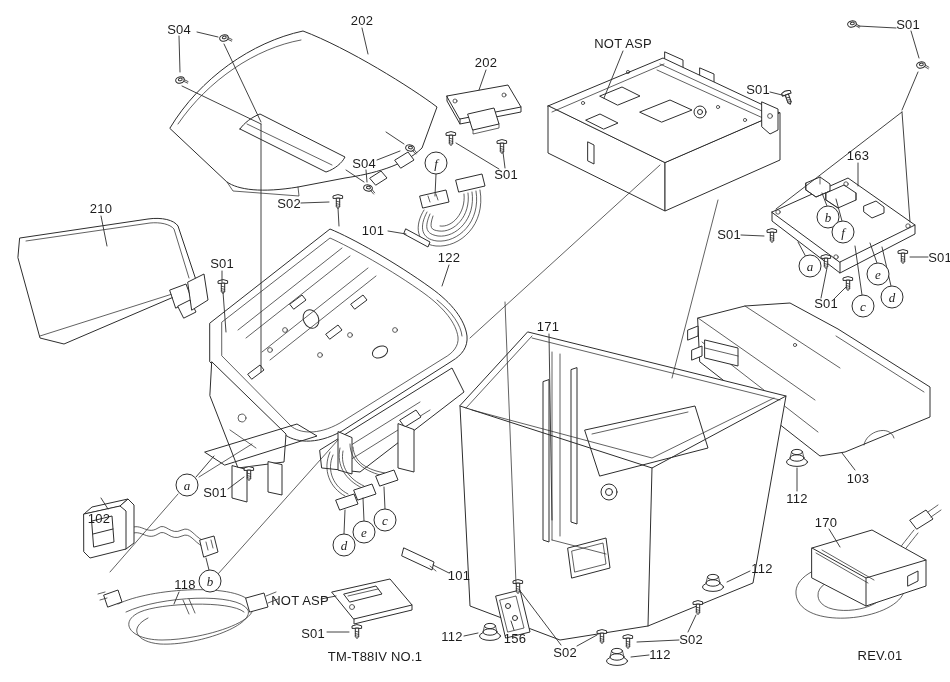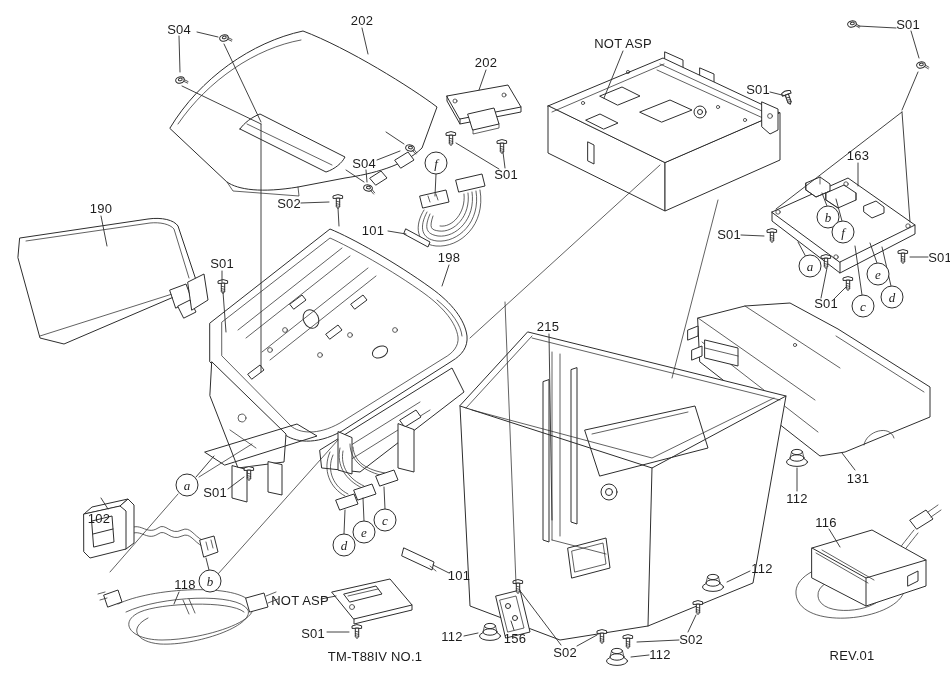--- a/index.html
+++ b/index.html
@@ -273,45 +273,45 @@
 <span class="lbl" style="left:179px;top:29px">S04</span>
 <span class="lbl" style="left:362px;top:20px">202</span>
 <span class="lbl" style="left:486px;top:62px">202</span>
 <span class="lbl" style="left:623px;top:43px">NOT ASP</span>
 <span class="lbl" style="left:908px;top:24px">S01</span>
 <span class="lbl" style="left:758px;top:89px">S01</span>
 <span class="lbl" style="left:858px;top:155px">163</span>
 <span class="lbl" style="left:364px;top:163px">S04</span>
 <span class="lbl" style="left:289px;top:203px">S02</span>
 <span class="lbl" style="left:506px;top:174px">S01</span>
-<span class="lbl" style="left:101px;top:208px">190</span>
+<span class="lbl" style="left:101px;top:208px">210</span>
 <span class="lbl" style="left:373px;top:230px">101</span>
 <span class="lbl" style="left:222px;top:263px">S01</span>
-<span class="lbl" style="left:449px;top:257px">198</span>
+<span class="lbl" style="left:449px;top:257px">122</span>
 <span class="lbl" style="left:729px;top:234px">S01</span>
 <span class="lbl" style="left:940px;top:257px">S01</span>
 <span class="lbl" style="left:826px;top:303px">S01</span>
-<span class="lbl" style="left:548px;top:326px">215</span>
-<span class="lbl" style="left:858px;top:478px">131</span>
+<span class="lbl" style="left:548px;top:326px">171</span>
+<span class="lbl" style="left:858px;top:478px">103</span>
 <span class="lbl" style="left:797px;top:498px">112</span>
-<span class="lbl" style="left:826px;top:522px">116</span>
+<span class="lbl" style="left:826px;top:522px">170</span>
 <span class="lbl" style="left:99px;top:518px">102</span>
 <span class="lbl" style="left:215px;top:492px">S01</span>
 <span class="lbl" style="left:185px;top:584px">118</span>
 <span class="lbl" style="left:300px;top:600px">NOT ASP</span>
 <span class="lbl" style="left:313px;top:633px">S01</span>
 <span class="lbl" style="left:459px;top:575px">101</span>
 <span class="lbl" style="left:452px;top:636px">112</span>
 <span class="lbl" style="left:515px;top:638px">156</span>
 <span class="lbl" style="left:565px;top:652px">S02</span>
 <span class="lbl" style="left:660px;top:654px">112</span>
 <span class="lbl" style="left:691px;top:639px">S02</span>
 <span class="lbl" style="left:762px;top:568px">112</span>
 <span class="lbl" style="left:375px;top:656px">TM-T88IV NO.1</span>
-<span class="lbl" style="left:852px;top:655px">REV.01</span>
+<span class="lbl" style="left:880px;top:655px">REV.01</span>
 
 <span class="callout" style="left:436px;top:163px">f</span>
 <span class="callout" style="left:828px;top:217px">b</span>
 <span class="callout" style="left:843px;top:232px">f</span>
 <span class="callout" style="left:810px;top:266px">a</span>
 <span class="callout" style="left:878px;top:274px">e</span>
 <span class="callout" style="left:892px;top:297px">d</span>
 <span class="callout" style="left:863px;top:306px">c</span>
 <span class="callout" style="left:187px;top:485px">a</span>
 <span class="callout" style="left:210px;top:581px">b</span>

